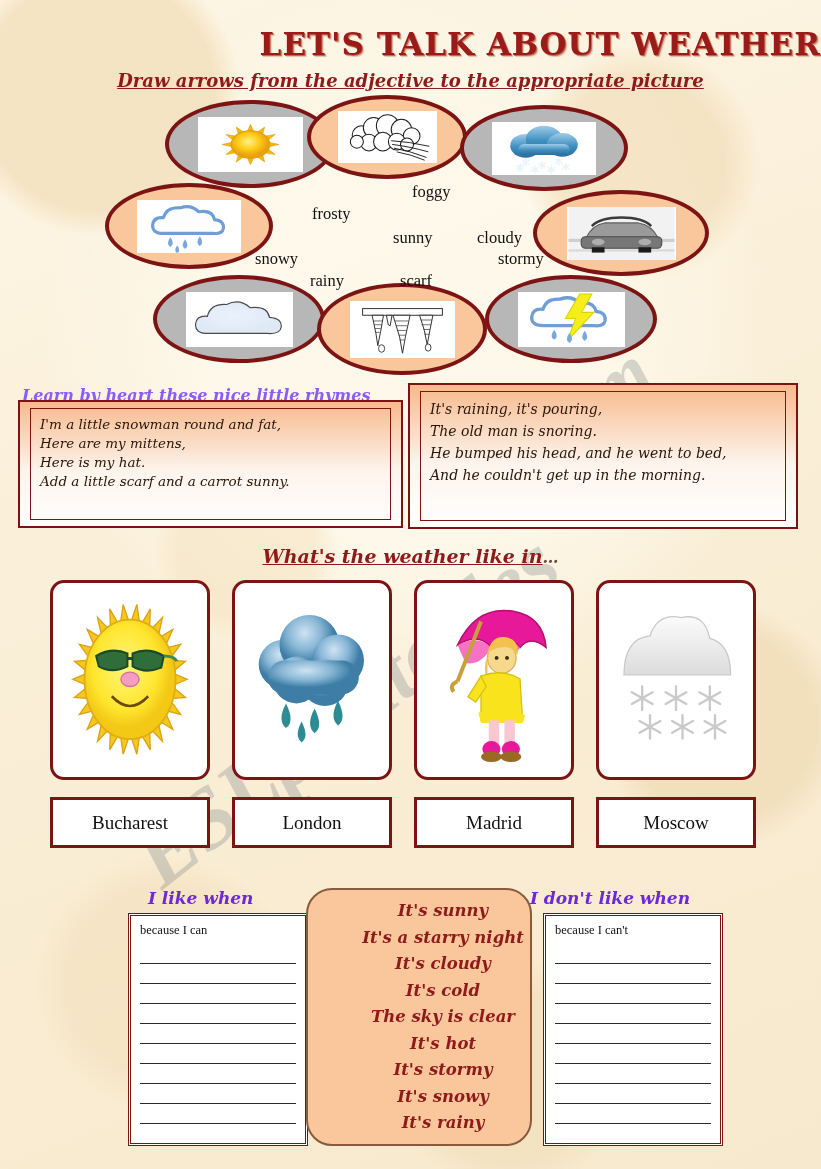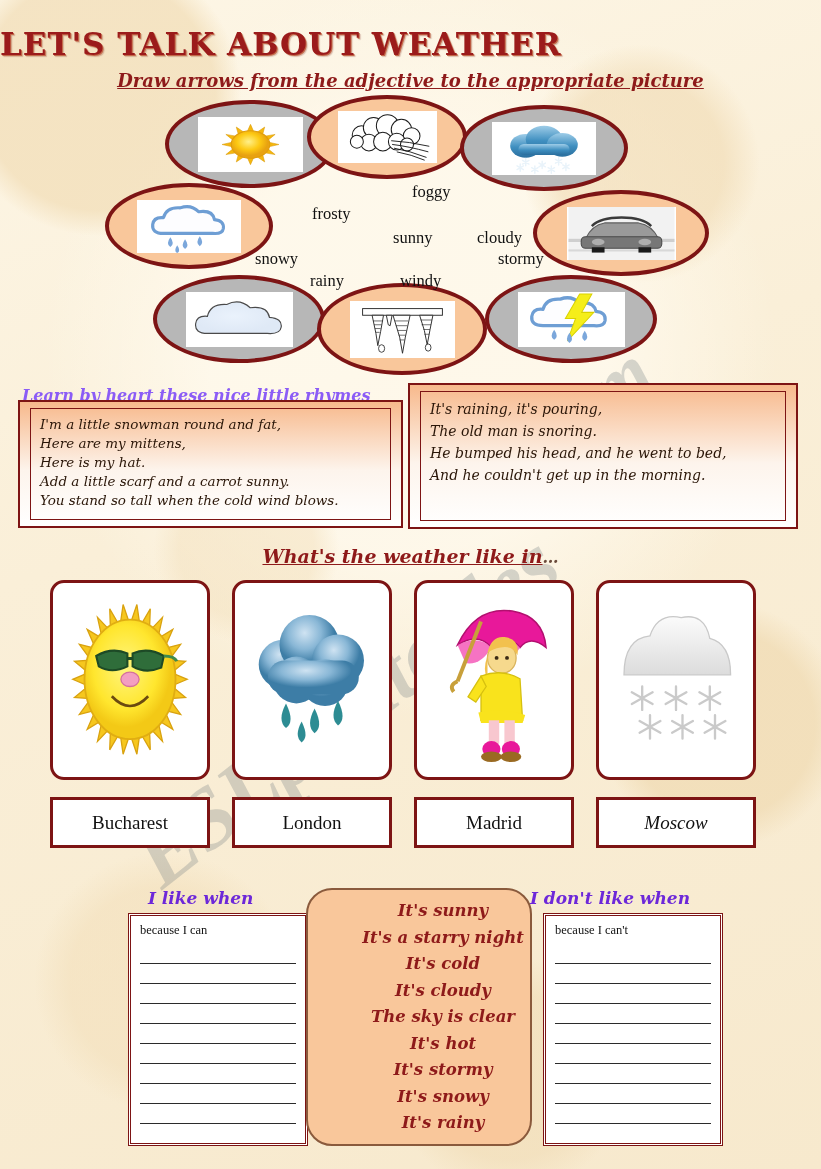--- a/index.html
+++ b/index.html
@@ -37,21 +37,21 @@
     font-weight:bold;font-style:italic;
     color:rgba(120,128,134,.30);
     white-space:nowrap;
   }
   .wm1{font-size:86px;left:40px;top:430px;transform:rotate(-38deg);}
   .wm2{font-size:78px;left:455px;top:135px;transform:rotate(-38deg);}
 
   
   .main-title{
     position:absolute;top:26px;left:0;width:100%;
-    text-align:left;
+    text-align:right;
     font-family:"DejaVu Serif", serif;
     font-weight:bold;
     font-size:31px;
     letter-spacing:1px;
     color:#9b1b1b;
     text-transform:uppercase;
     text-shadow:1px 1px 0 #c46a4a, 2px 2px 1px rgba(120,30,20,.25);
   }
   .sub-title{
     position:absolute;top:70px;left:0;width:100%;
@@ -346,33 +346,32 @@
         </div>
       </div>
     <div id="adjectives">
         <div class="adj" style="left: 327px; top: 87px;">foggy</div>
         <div class="adj" style="left: 227px; top: 109px;">frosty</div>
         <div class="adj" style="left: 308px; top: 133px;">sunny</div>
         <div class="adj" style="left: 392px; top: 133px;">cloudy</div>
         <div class="adj" style="left: 170px; top: 154px;">snowy</div>
         <div class="adj" style="left: 413px; top: 154px;">stormy</div>
         <div class="adj" style="left: 225px; top: 176px;">rainy</div>
-        <div class="adj" style="left: 315px; top: 176px;">windy</div>
+        <div class="adj" style="left: 315px; top: 176px;">scarf</div>
       </div>
   </div>
 
   <div class="rhymes-head">Learn by heart these nice little rhymes</div>
 
   <div class="rhyme-box" id="rhyme-left">
     <div class="inner" id="rhyme-left-lines">
         <div class="rhyme-line">I'm a little snowman round and fat,</div>
         <div class="rhyme-line">Here are my mittens,</div>
         <div class="rhyme-line">Here is my hat.</div>
         <div class="rhyme-line">Add a little scarf and a carrot sunny.</div>
-        <div class="rhyme-line">You stand so tall when the cold wind blows.</div>
       </div>
   </div>
 
   <div class="rhyme-box" id="rhyme-right">
     <div class="inner" id="rhyme-right-lines">
         <div class="rhyme-line">It's raining, it's pouring,</div>
         <div class="rhyme-line">The old man is snoring.</div>
         <div class="rhyme-line">He bumped his head, and he went to bed,</div>
         <div class="rhyme-line">And he couldn't get up in the morning.</div>
       </div>
@@ -482,21 +481,21 @@
               <rect x="46" y="96" width="8" height="18" fill="#f8c7cf"></rect>
               <rect x="58" y="96" width="8" height="18" fill="#f8c7cf"></rect>
               <ellipse cx="48" cy="118" rx="7" ry="6" fill="#e8189a"></ellipse>
               <ellipse cx="63" cy="118" rx="7" ry="6" fill="#e8189a"></ellipse>
               <ellipse cx="48" cy="124" rx="8" ry="4" fill="#9a6a22"></ellipse>
               <ellipse cx="63" cy="124" rx="8" ry="4" fill="#9a6a22"></ellipse>
             </svg></div>
         </div>
         <div class="city-label">Madrid</div>
       </div>
-      <div class="city" style="left: 546px; font-style: italic;">
+      <div class="city" style="left: 546px;">
         <div class="city-pic">
           <div style="position:absolute;inset:12px;"><svg viewBox="0 0 100 120" width="100%" height="100%" preserveAspectRatio="xMidYMid meet">
               <defs>
                 <linearGradient id="wc" x1="0" y1="0" x2="0" y2="1">
                   <stop offset="0%" stop-color="#fbfbfb"></stop>
                   <stop offset="100%" stop-color="#dcdcdc"></stop>
                 </linearGradient>
               </defs>
               <g fill="url(#wc)" stroke="#c9c9c9" stroke-width="1">
                 <path d="M10 56 Q10 28 30 26 Q36 8 54 12 Q72 8 76 28 Q92 32 92 56 Z"></path>
@@ -556,22 +555,22 @@
         <div class="wline"></div>
         <div class="wline"></div>
         <div class="wline"></div>
         <div class="wline"></div>
       </div>
   </div>
 
   <div class="center-card" id="phrase-card">
       <div>It's sunny</div>
       <div>It's a starry night</div>
+      <div>It's cloudy</div>
       <div>It's cold</div>
-      <div>It's cloudy</div>
       <div>The sky is clear</div>
       <div>It's hot</div>
       <div>It's stormy</div>
       <div>It's snowy</div>
       <div>It's rainy</div>
     </div>
 
 </div>
 
 </body></html>

